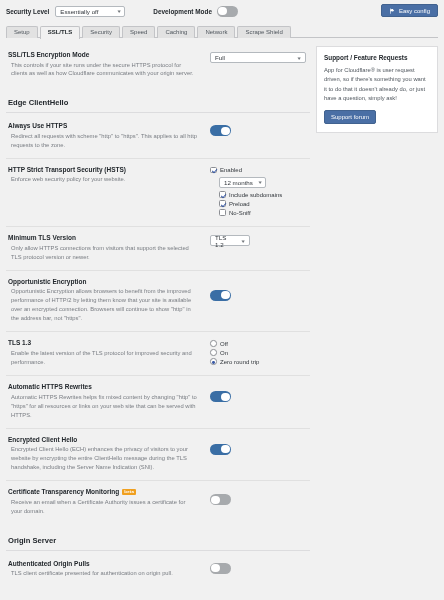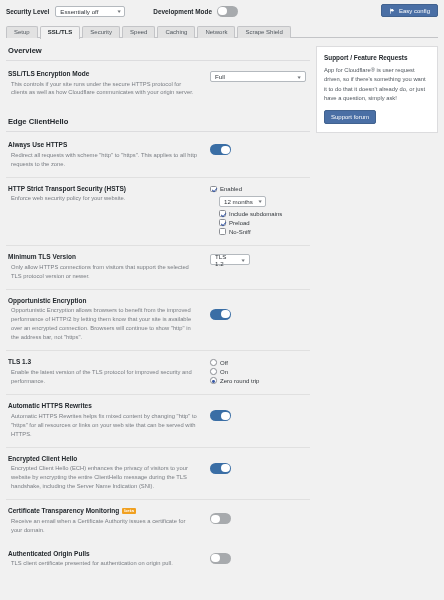--- a/index.html
+++ b/index.html
@@ -315,21 +315,20 @@
   <div class="tab">Speed</div>
   <div class="tab">Caching</div>
   <div class="tab">Network</div>
   <div class="tab">Scrape Shield</div>
 </div>
 
 <div class="content">
 
   <div class="main-col">
 
-    <div class="section-title">Overview</div>
 
     <div class="row last">
       <div class="row-text">
         <div class="row-title">SSL/TLS Encryption Mode</div>
         <div class="row-desc">This controls if your site runs under the secure HTTPS protocol for clients as well as how Cloudflare communicates with your origin server.</div>
       </div>
       <div class="row-control">
         <span class="sel" style="width:96px">
           <span>Full</span>
           <span class="caret">▾</span>
@@ -458,20 +457,21 @@
         </div>
         <div class="row-desc">Receive an email when a Certificate Authority issues a certificate for your domain.</div>
       </div>
       <div class="row-control toggle-ctrl" style="padding-top:6px">
         <span class="toggle off">
             <span class="knob"></span>
           </span>
       </div>
     </div>
 
+    <div class="section-title" style="margin-top:10px">Origin Server</div>
 
     <div class="row last">
       <div class="row-text">
         <div class="row-title">Authenticated Origin Pulls</div>
         <div class="row-desc">TLS client certificate presented for authentication on origin pull.</div>
       </div>
       <div class="row-control toggle-ctrl">
         <span class="toggle off">
             <span class="knob"></span>
           </span>

